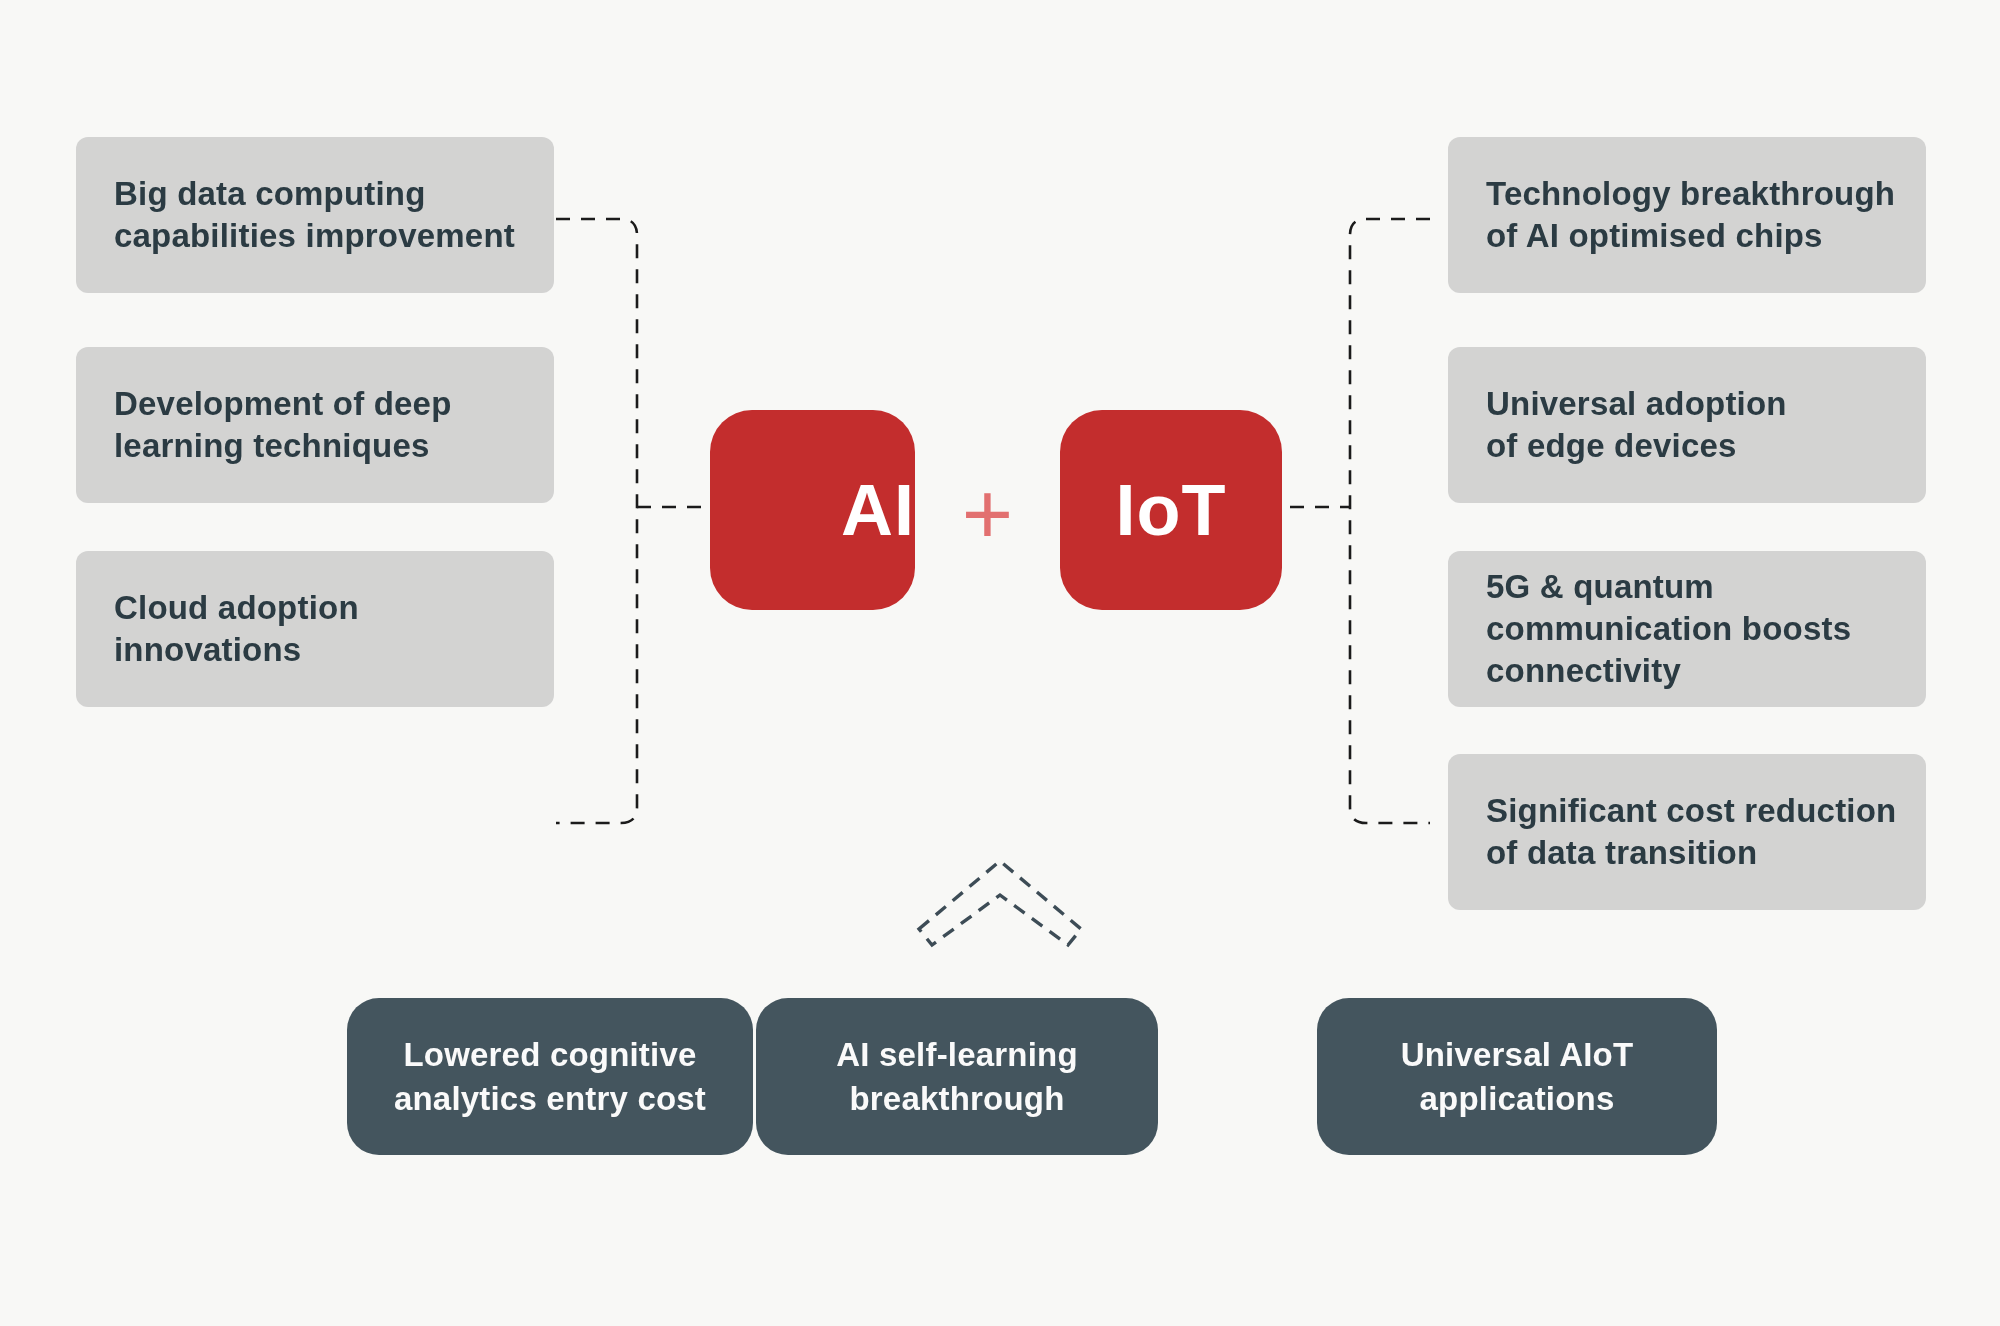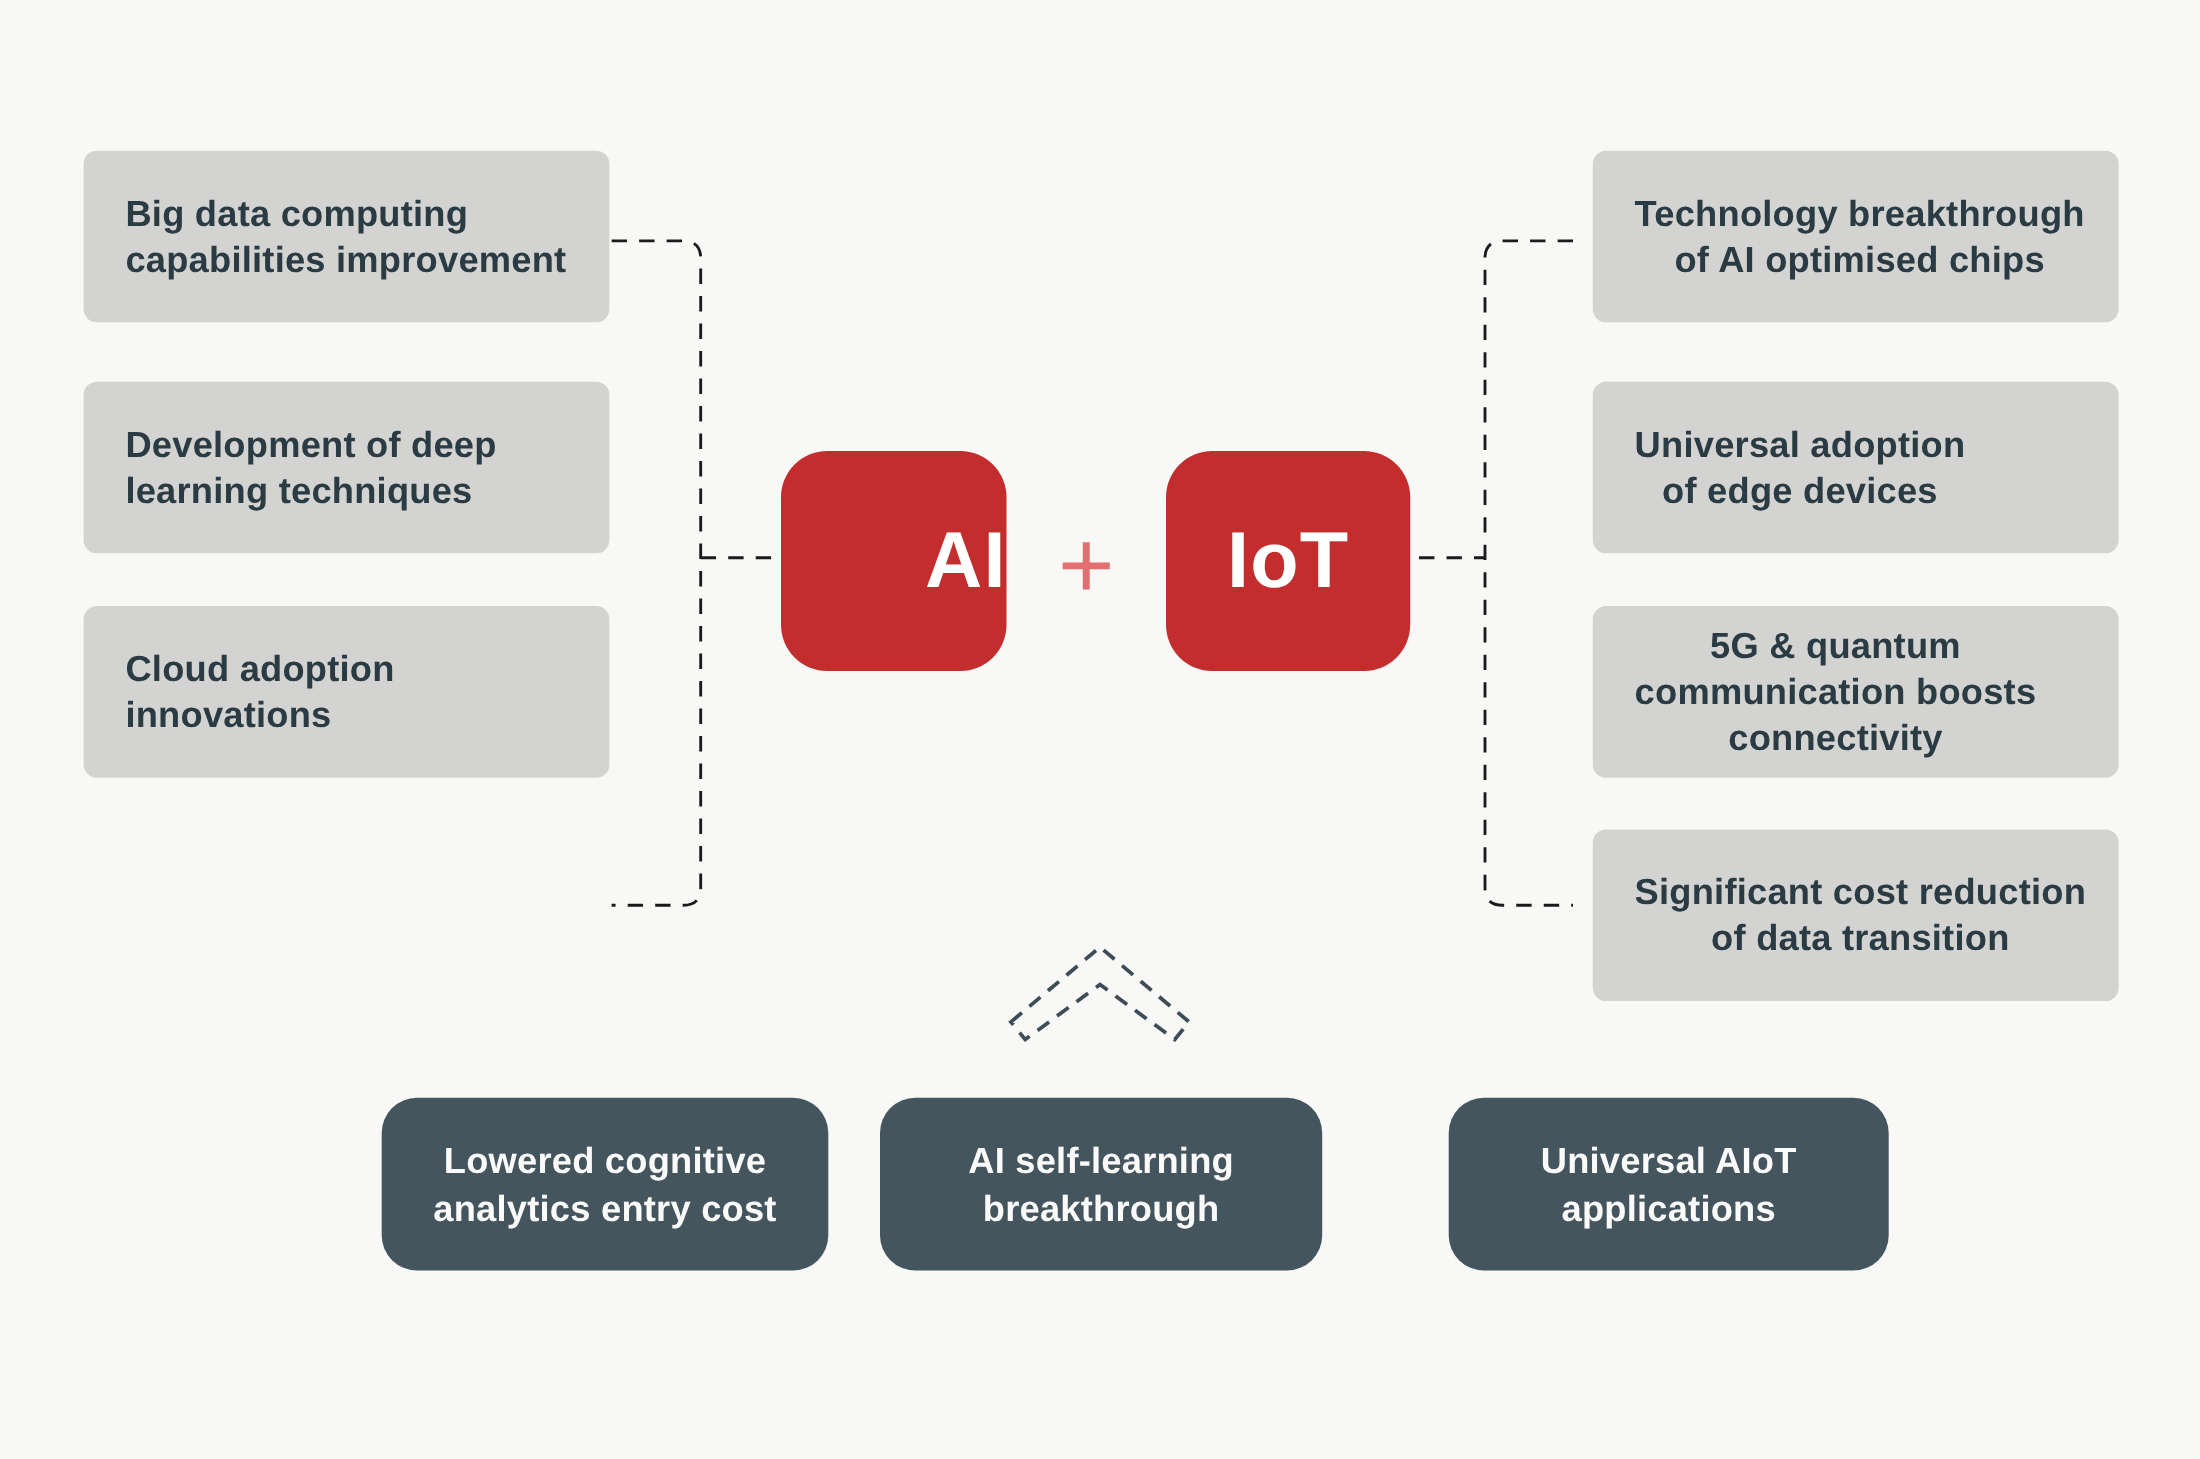--- a/index.html
+++ b/index.html
@@ -33,21 +33,21 @@
     border-radius:12px;
     display:flex;align-items:center;
     padding:10px 20px 10px 38px;
     color:var(--factor-text);
     font-size:33px;font-weight:700;
     line-height:1.27;
     white-space:pre-line;
     letter-spacing:0.2px;
   }
   .left-col{left:76px;}
-  .right-col{left:1448px;text-align:center;}
+  .right-col{left:1448px;}
   .fb-1{top:137px;}
   .fb-2{top:347px;}
   .fb-3{top:551px;}
   .fb-4{top:754px;}
   .node{
     position:absolute;top:410px;height:200px;
     background:var(--node-red);
     border-radius:42px;
     display:flex;align-items:center;justify-content:center;
     color:var(--node-text);
@@ -71,21 +71,21 @@
     border-radius:32px;
     display:flex;align-items:center;justify-content:center;
     text-align:center;
     color:var(--outcome-text);
     font-size:33px;font-weight:700;
     line-height:1.33;
     white-space:pre-line;
     letter-spacing:0.2px;
   }
   .ob-1{left:347px;width:406px;}
-  .ob-2{left:800px;width:402px;}
+  .ob-2{left:756px;width:402px;}
   .ob-3{left:1317px;width:400px;}
   svg.overlay{
     position:absolute;left:0;top:0;width:2000px;height:1326px;
     pointer-events:none;
   }
   .connector{
     fill:none;
     stroke:var(--connector);
     stroke-width:2.6;
     stroke-dasharray:14 11;

